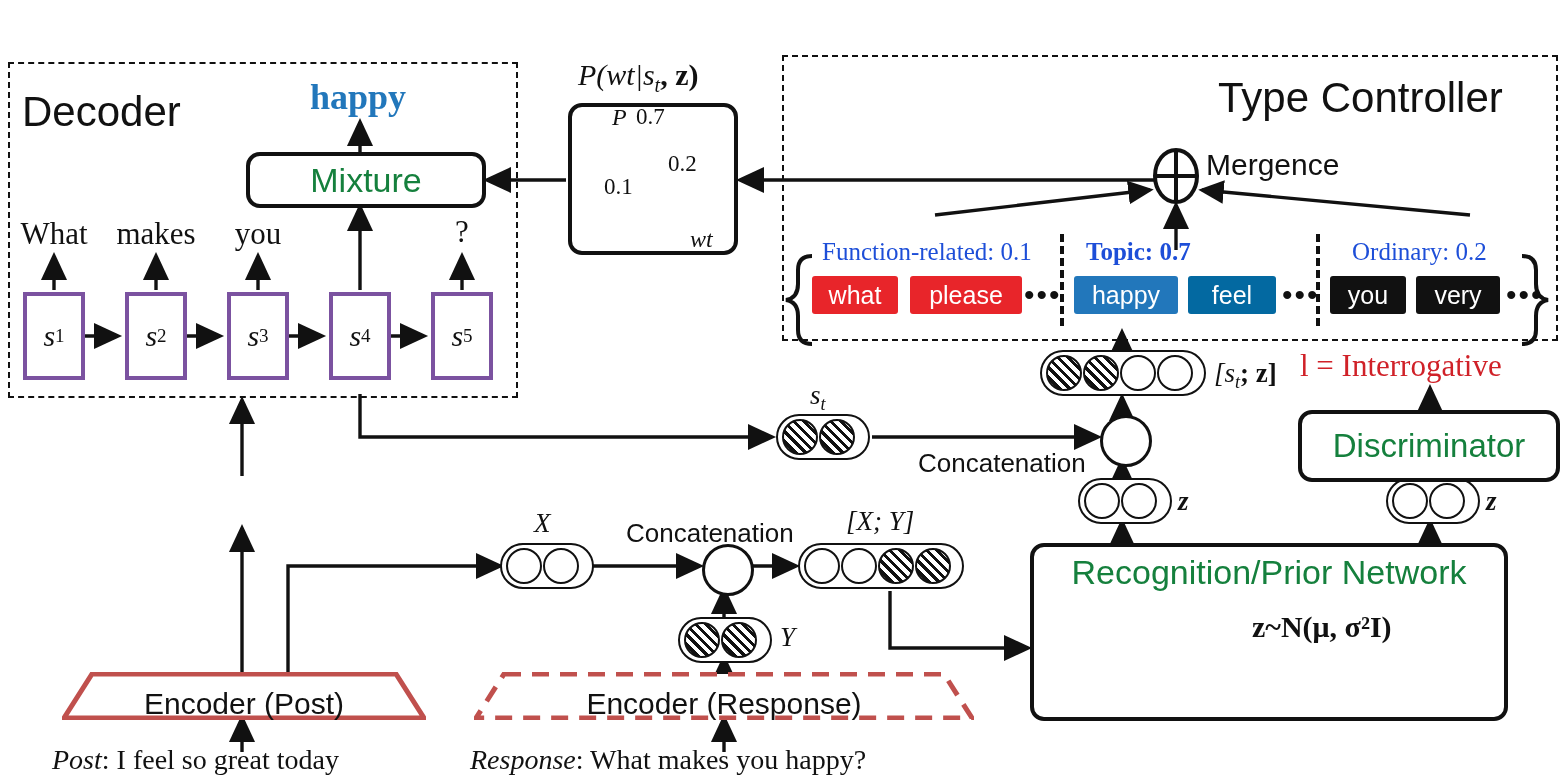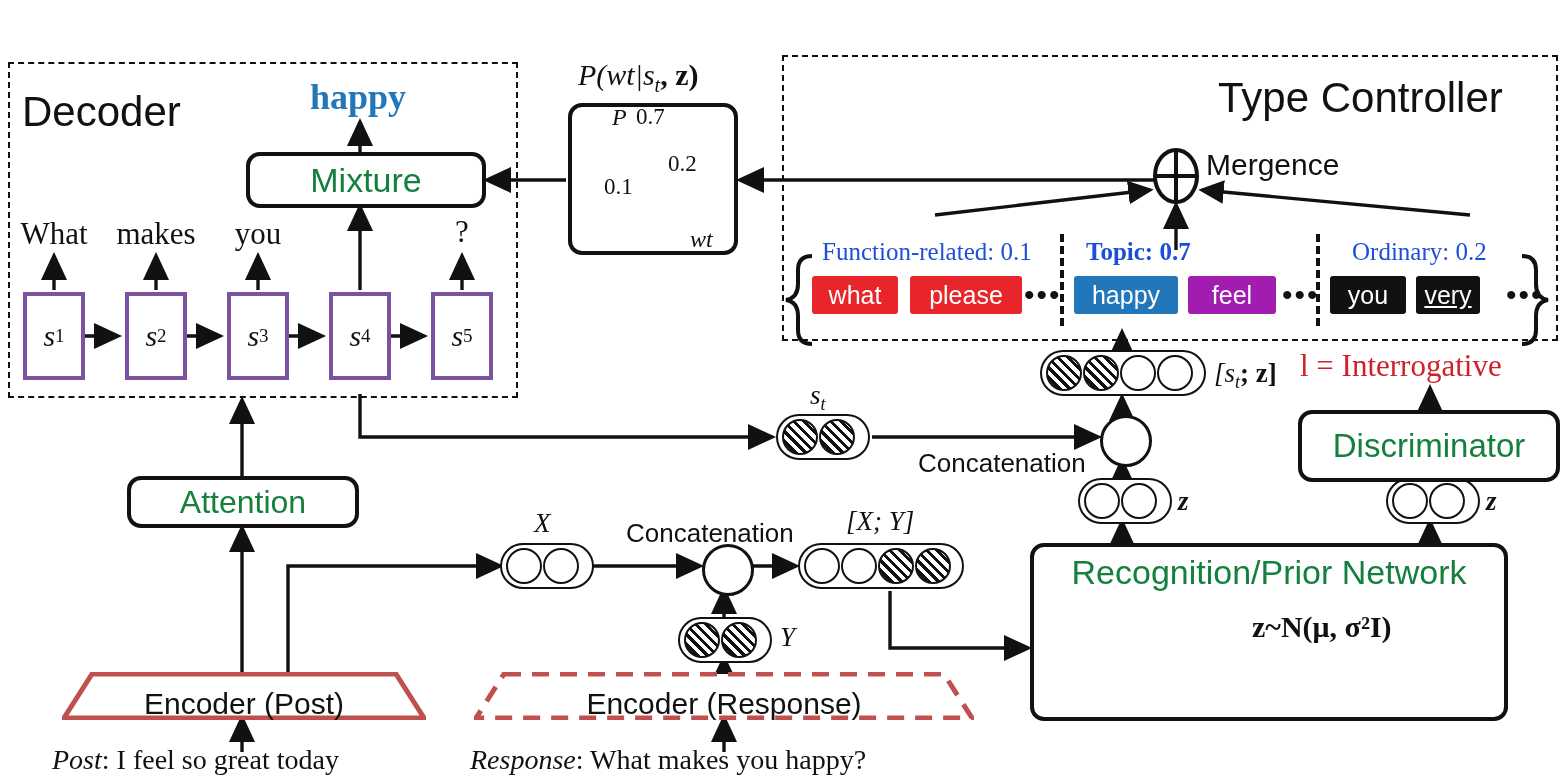--- a/index.html
+++ b/index.html
@@ -222,23 +222,20 @@
   <div class="emit" style="left:106px;top:216px;width:100px;">makes</div>
   <div class="emit" style="left:208px;top:216px;width:100px;">you</div>
   <div class="emit" style="left:412px;top:214px;width:100px;">?</div>
 
   <div class="rbox" style="left:246px;top:152px;width:240px;height:56px;font-size:34px;">
     <span>Mixture</span>
   </div>
 
   <div id="happy-word" style="left:310px;top:76px;">happy</div>
 
-  <div class="rbox" style="left:127px;top:476px;width:232px;height:52px;font-size:32px;">
-    <span>Attention</span>
-  </div>
 
   <div class="rbox" style="left:568px;top:103px;width:170px;height:152px;"></div>
   <div class="mathser" style="left:578px;top:58px;font-size:30px;">
     <span class="ital">P(wt|s</span><sub class="ital" style="font-size:20px">t</sub><span style="font-weight:bold">, z)</span>
   </div>
   <div class="mathser ital" style="left:612px;top:104px;font-size:24px;">P</div>
   <div class="mathser ital" style="left:690px;top:226px;font-size:24px;">wt</div>
   <div class="mathser" style="left:604px;top:174px;font-size:23px;">0.1</div>
   <div class="mathser" style="left:636px;top:104px;font-size:23px;">0.7</div>
   <div class="mathser" style="left:668px;top:151px;font-size:23px;">0.2</div>
@@ -250,25 +247,25 @@
   <div class="grp-title" style="left:1352px;top:238px;">Ordinary: 0.2</div>
 
   <div class="vdash" style="left:1060px;top:234px;height:92px;"></div>
   <div class="vdash" style="left:1316px;top:234px;height:92px;"></div>
 
   <div class="chip" style="left:812px;top:276px;width:86px;background:#e8252a;">what</div>
   <div class="chip" style="left:910px;top:276px;width:112px;background:#e8252a;">please</div>
   <div class="dots" style="left:1024px;top:278px;">•••</div>
 
   <div class="chip" style="left:1074px;top:276px;width:104px;background:#2277bb;">happy</div>
-  <div class="chip" style="left:1188px;top:276px;width:88px;background:#a21caf;">feel</div>
+  <div class="chip" style="left:1188px;top:276px;width:88px;background:#0369a1;">feel</div>
   <div class="dots" style="left:1282px;top:278px;">•••</div>
 
   <div class="chip" style="left:1330px;top:276px;width:76px;background:#111111;">you</div>
-  <div class="chip" style="left:1416px;top:276px;width:64px;background:#111111;text-decoration:underline;">very</div>
+  <div class="chip" style="left:1416px;top:276px;width:84px;background:#111111;">very</div>
   <div class="dots" style="left:1506px;top:278px;">•••</div>
 
   <div class="pill" style="left:776px;top:414px;width:94px;height:46px;">
     <div class="inner">
       <div class="node hatch" style="width:36px;height:36px;"></div>
       <div class="node hatch" style="width:36px;height:36px;"></div>
     </div>
   </div>
   <div class="veclabel ital" style="left:810px;top:380px;">
     <span>s</span><sub style="font-size:18px">t</sub>

